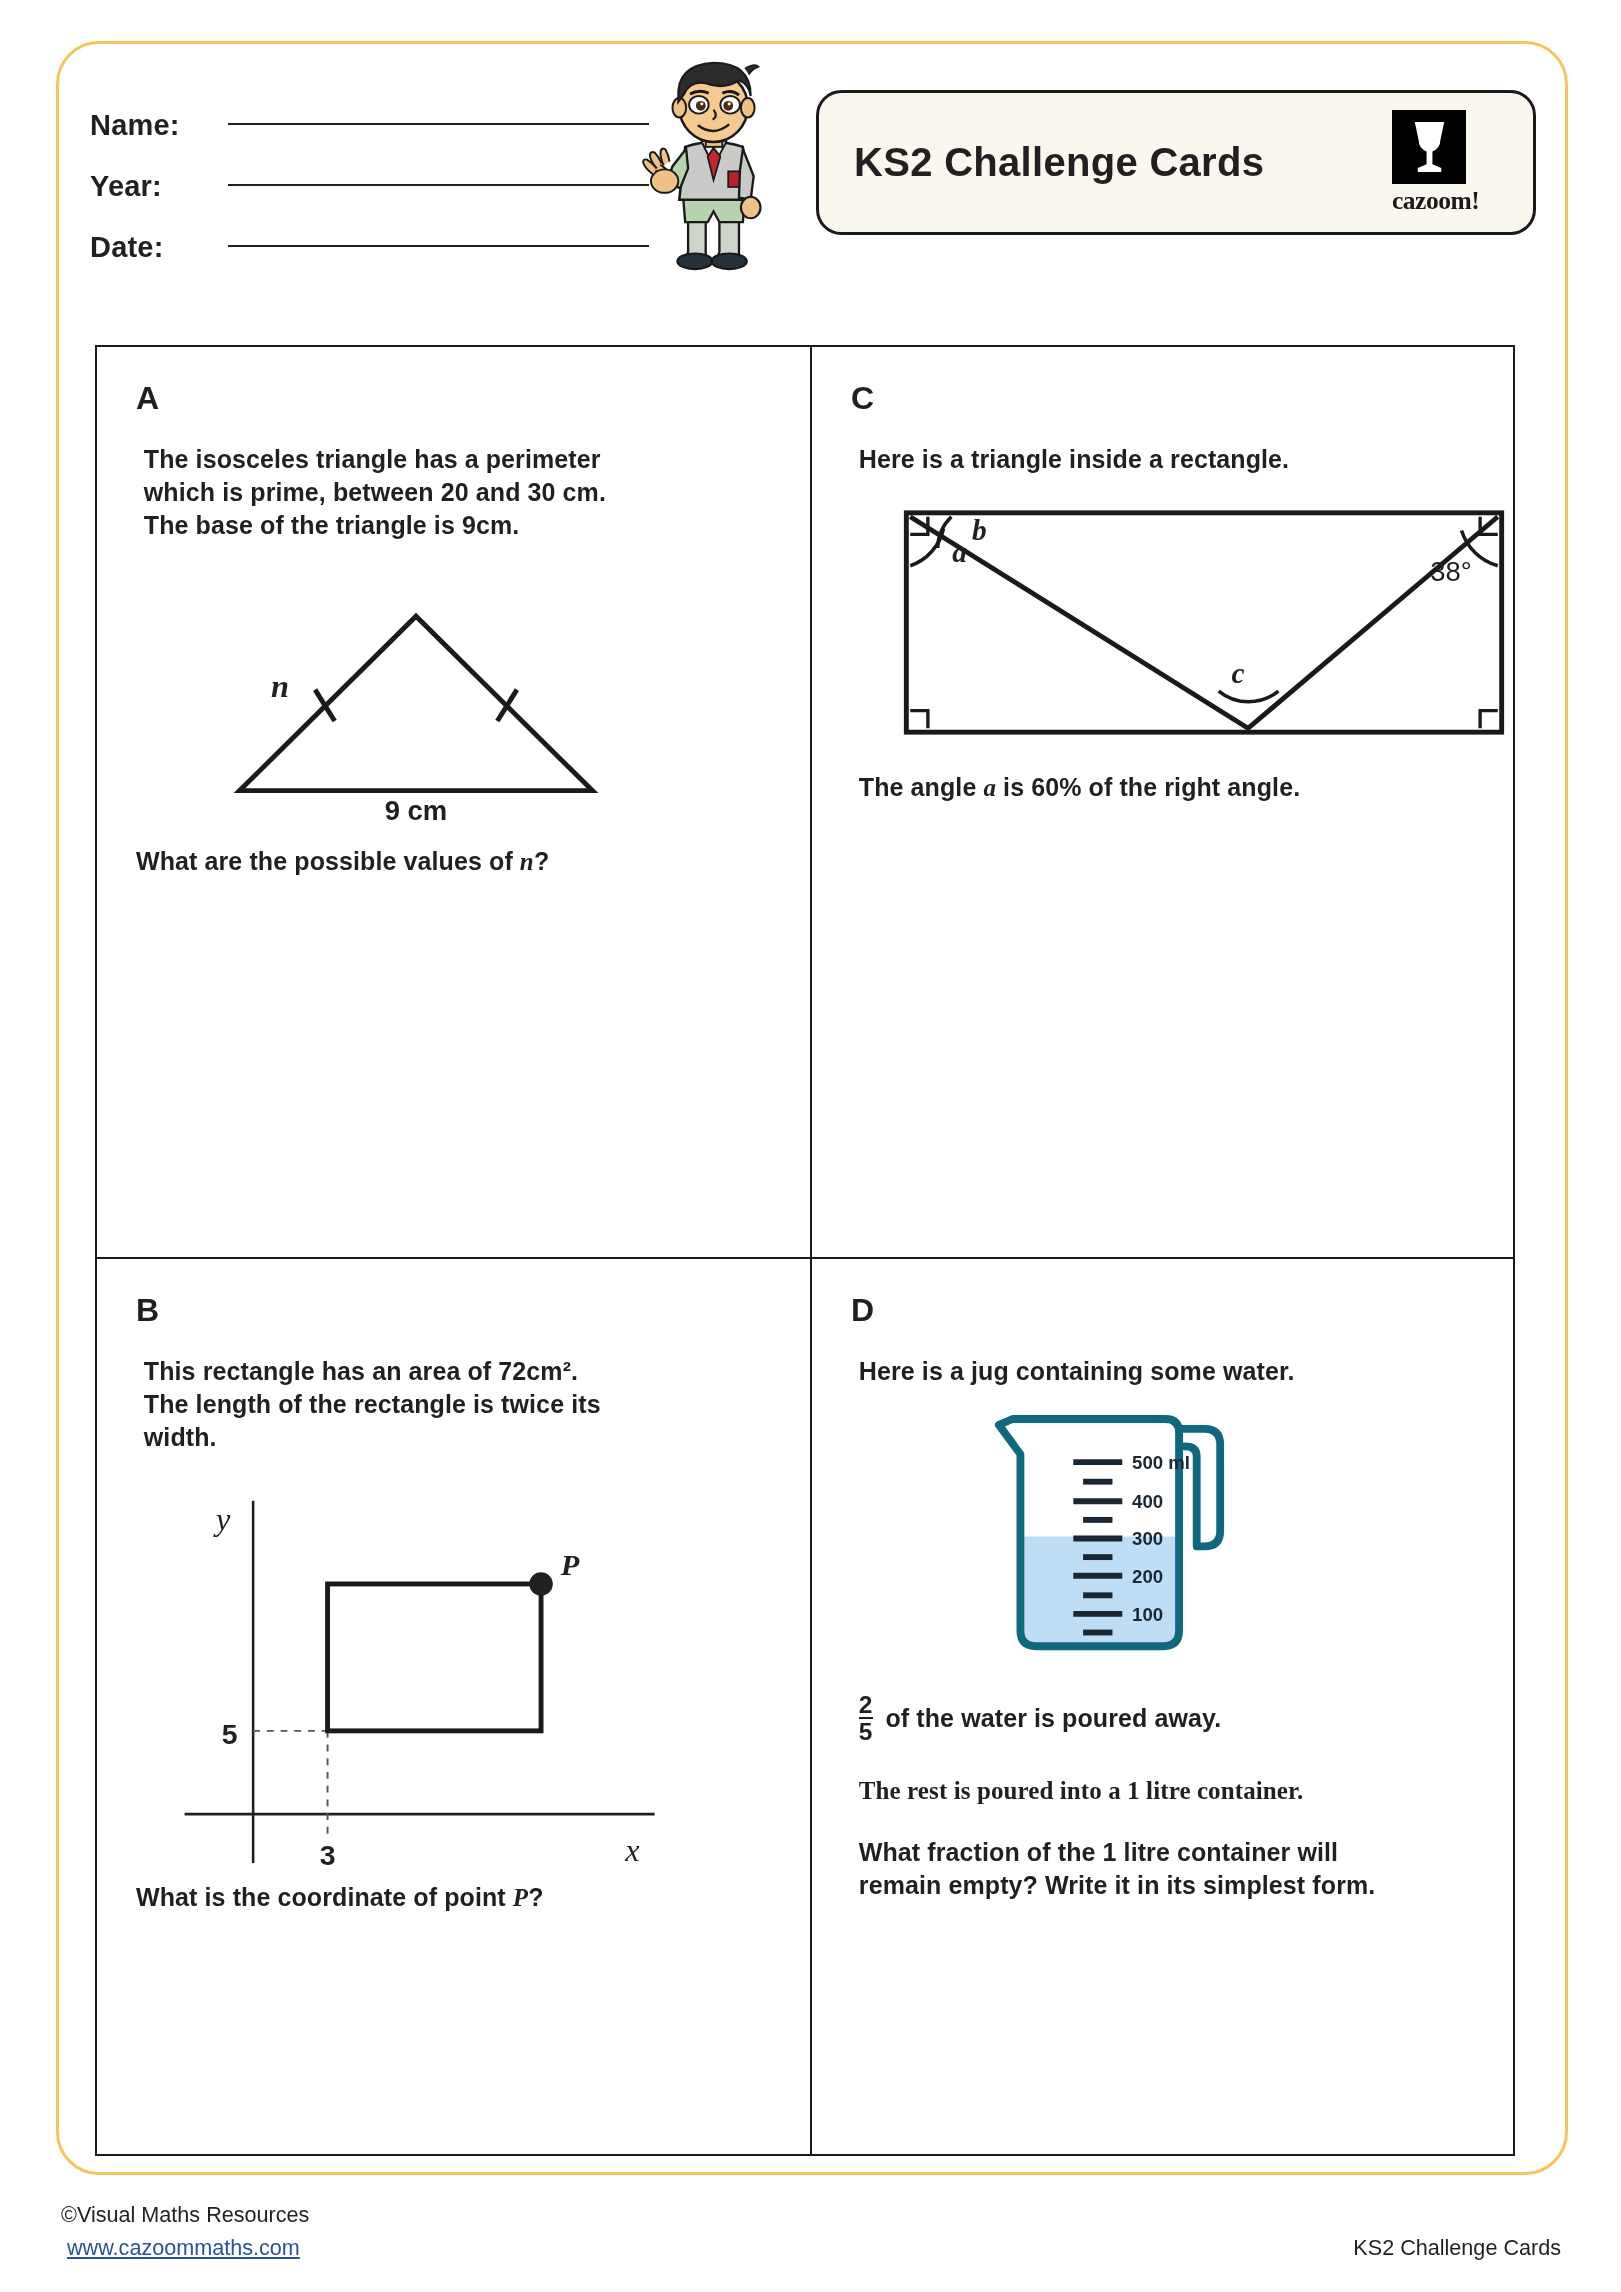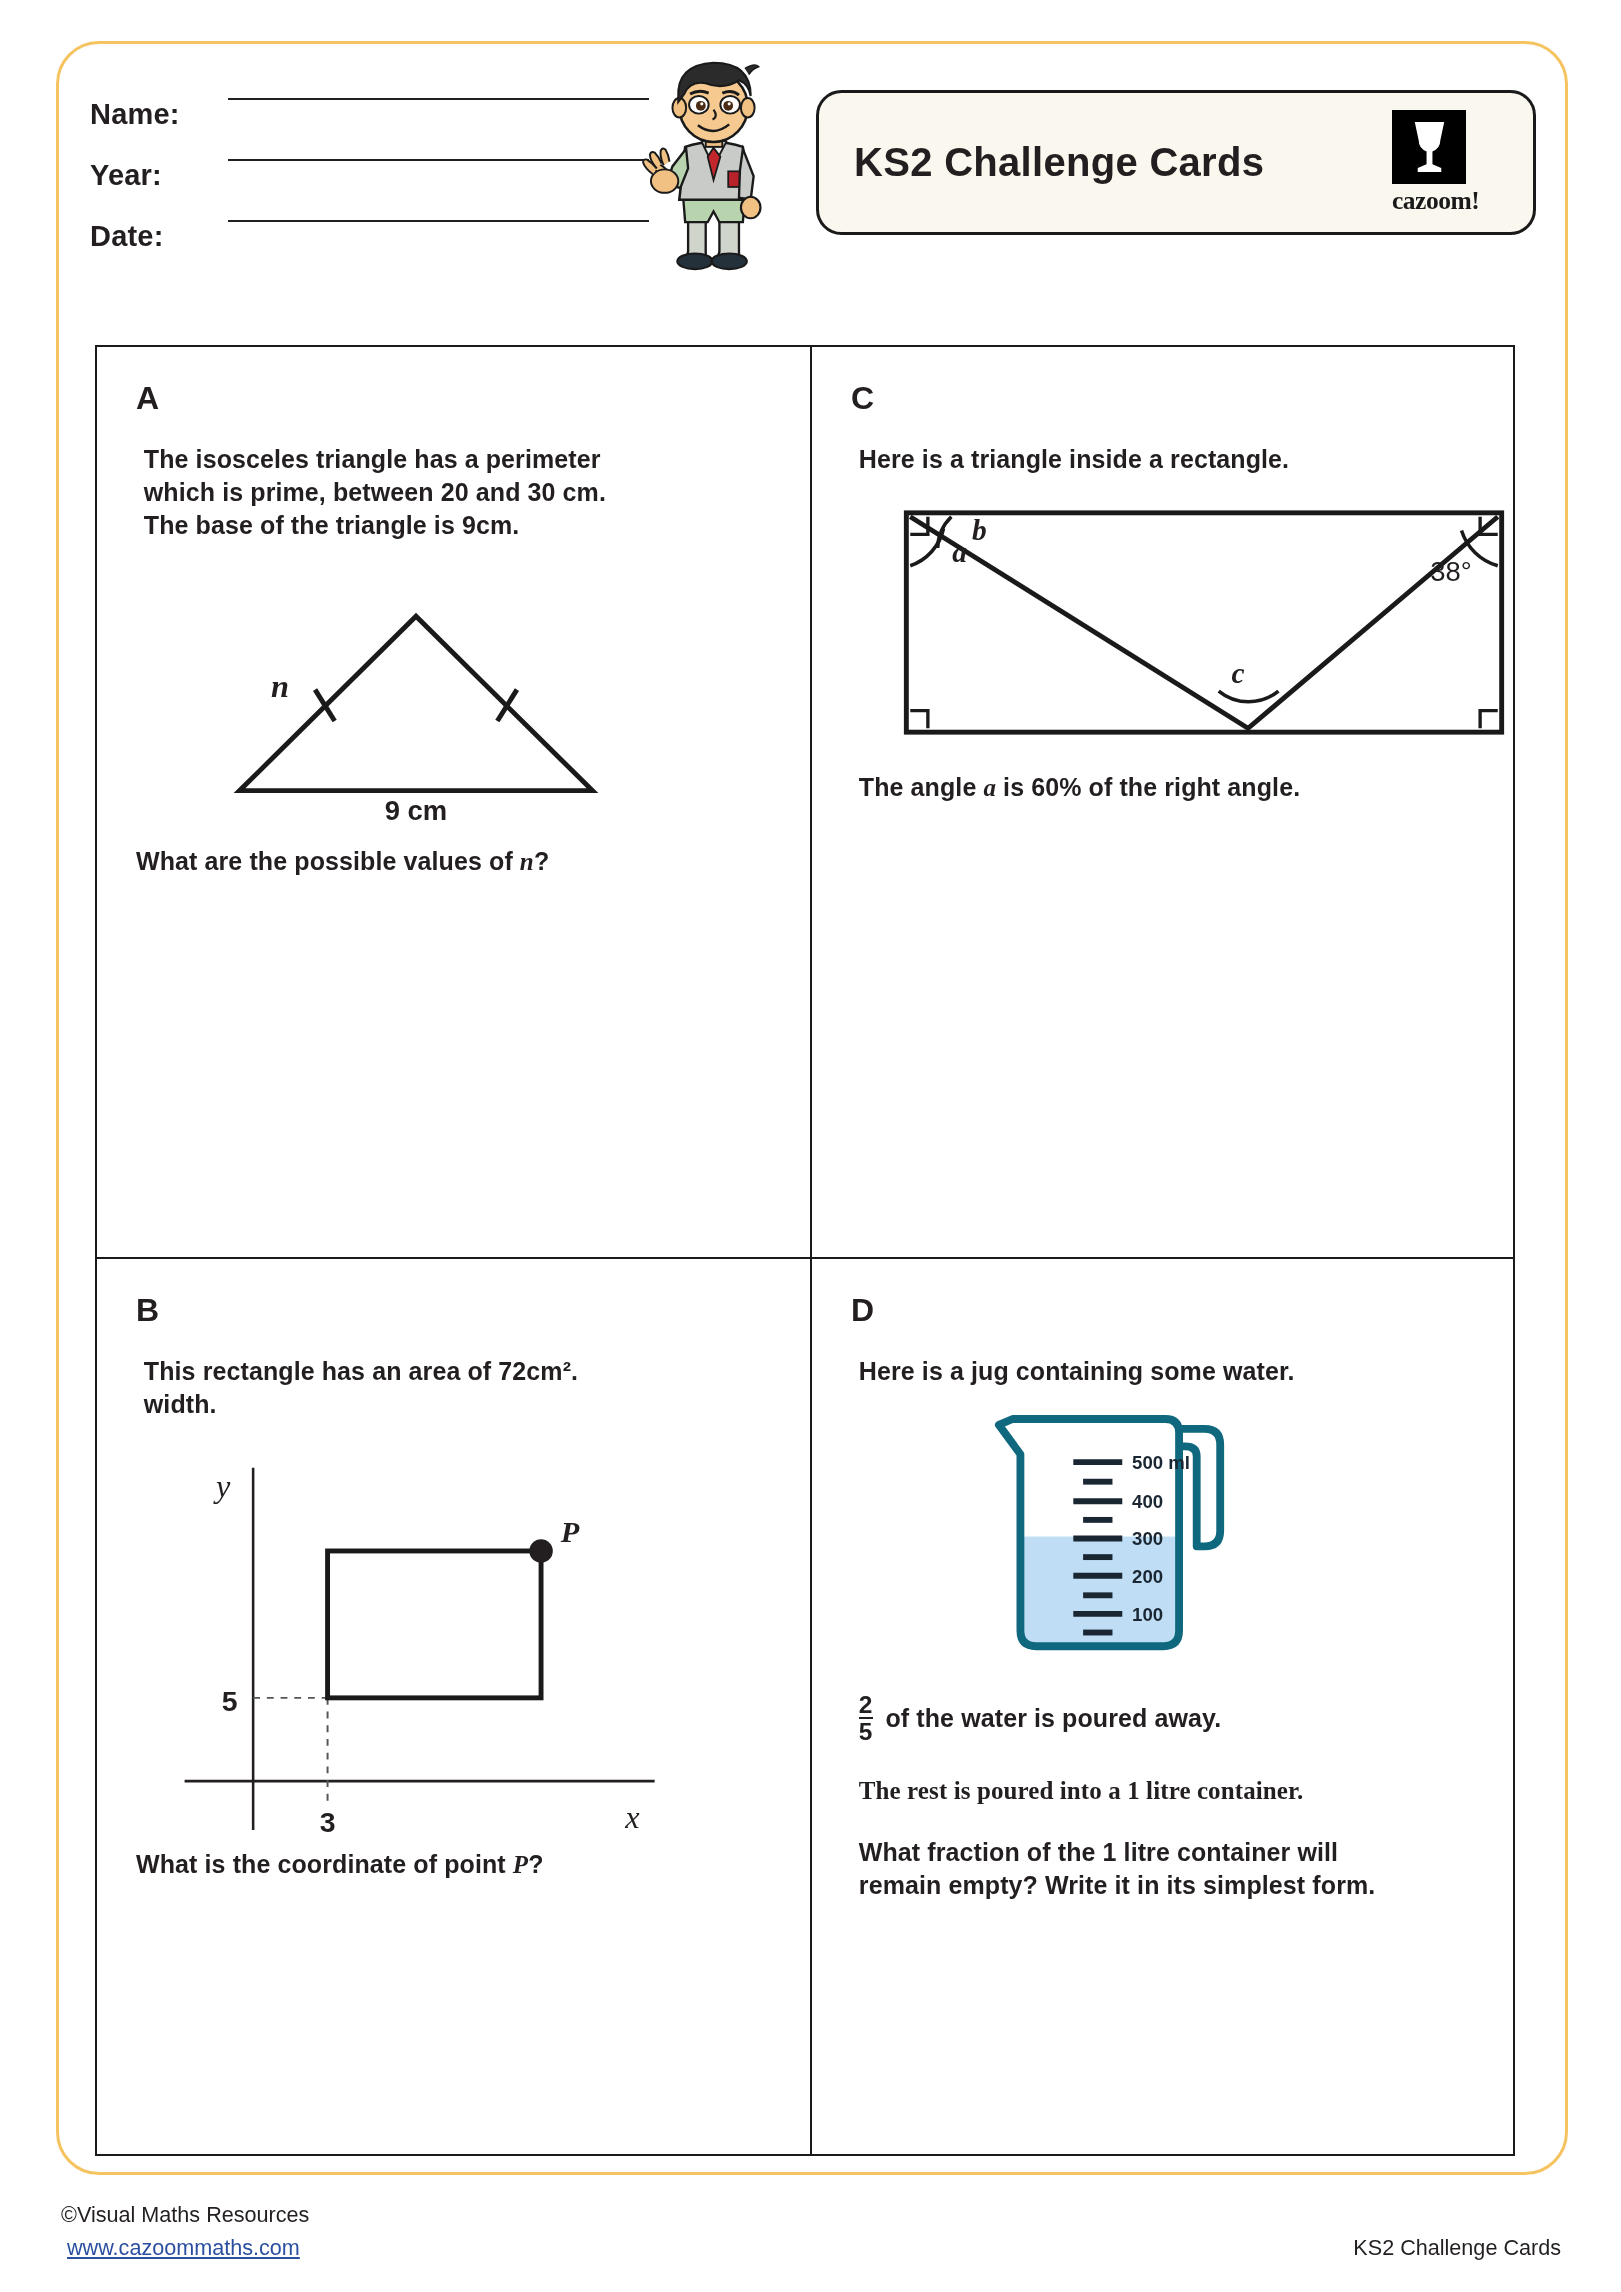--- a/index.html
+++ b/index.html
@@ -37,21 +37,21 @@
     height: 284px;
   }
   .namefields {
     position: absolute;
     left: 34px;
     top: 57px;
     width: 559px;
   }
   .nf-row {
     display: flex;
-    align-items: flex-start;
+    align-items: center;
     height: 61px;
   }
   .nf-label {
     font-size: 29px;
     font-weight: bold;
     color: #231f20;
     width: 118px;
     letter-spacing: 0.2px;
     padding-bottom: 6.9px;
   }
@@ -339,20 +339,21 @@
         <div>
           <span>The angle </span><span class="mi">a</span><span> is 60% of the right angle.</span>
         </div>
       </div>
     </div>
 
     <div class="cell b-right">
       <div class="qletter">B</div>
       <div class="qtext ind">
         <div>This rectangle has an area of 72cm².</div>
+        <div>The length of the rectangle is twice its</div>
         <div>width.</div>
       </div>
 
       <div style="margin:27.4px 0 0 29px;">
         <svg width="568" height="392" viewBox="0 0 580 400">
 
           <line x1="90" y1="20" x2="90" y2="390" stroke="#231f20" stroke-width="2.6"></line>
           <line x1="20" y1="340" x2="500" y2="340" stroke="#231f20" stroke-width="2.6"></line>
 
           <text x="52" y="50" font-family="Liberation Serif, serif" font-style="italic" font-size="33" fill="#231f20">y</text>

